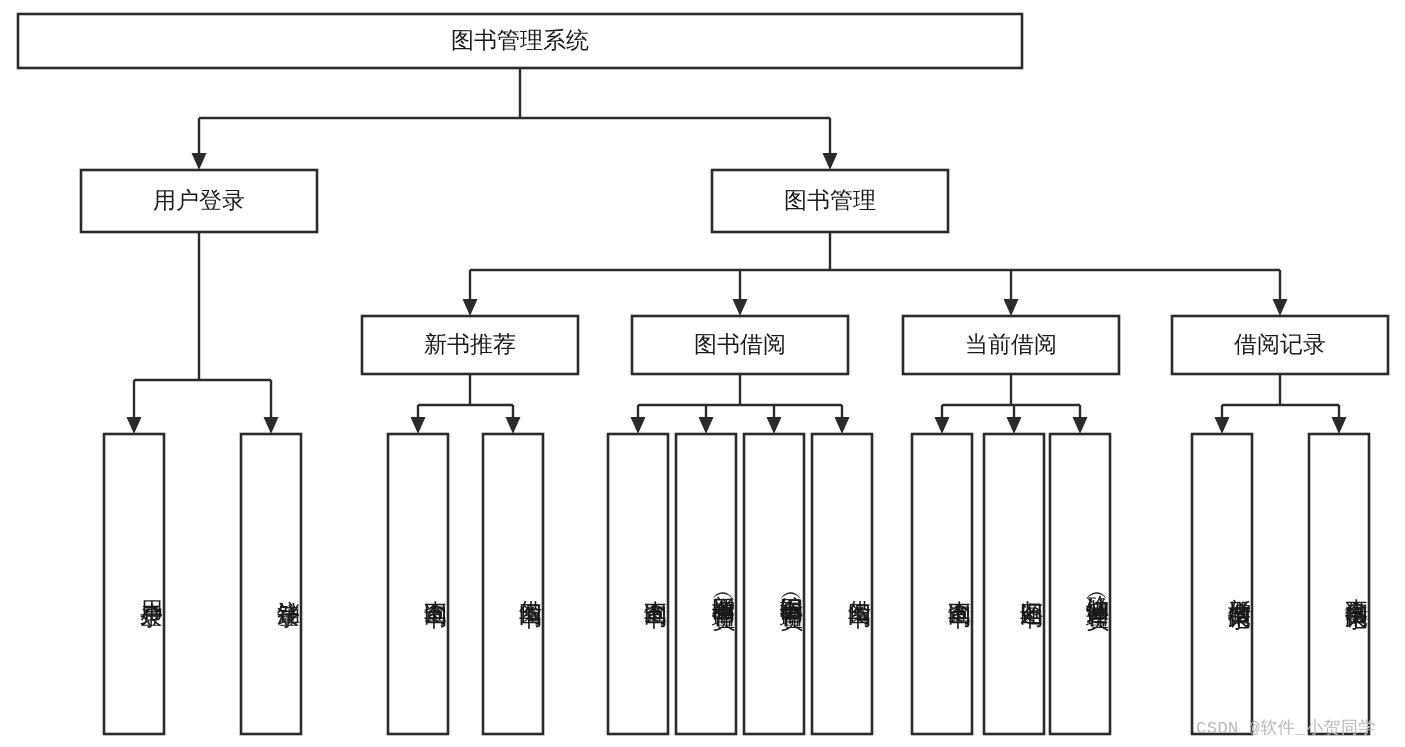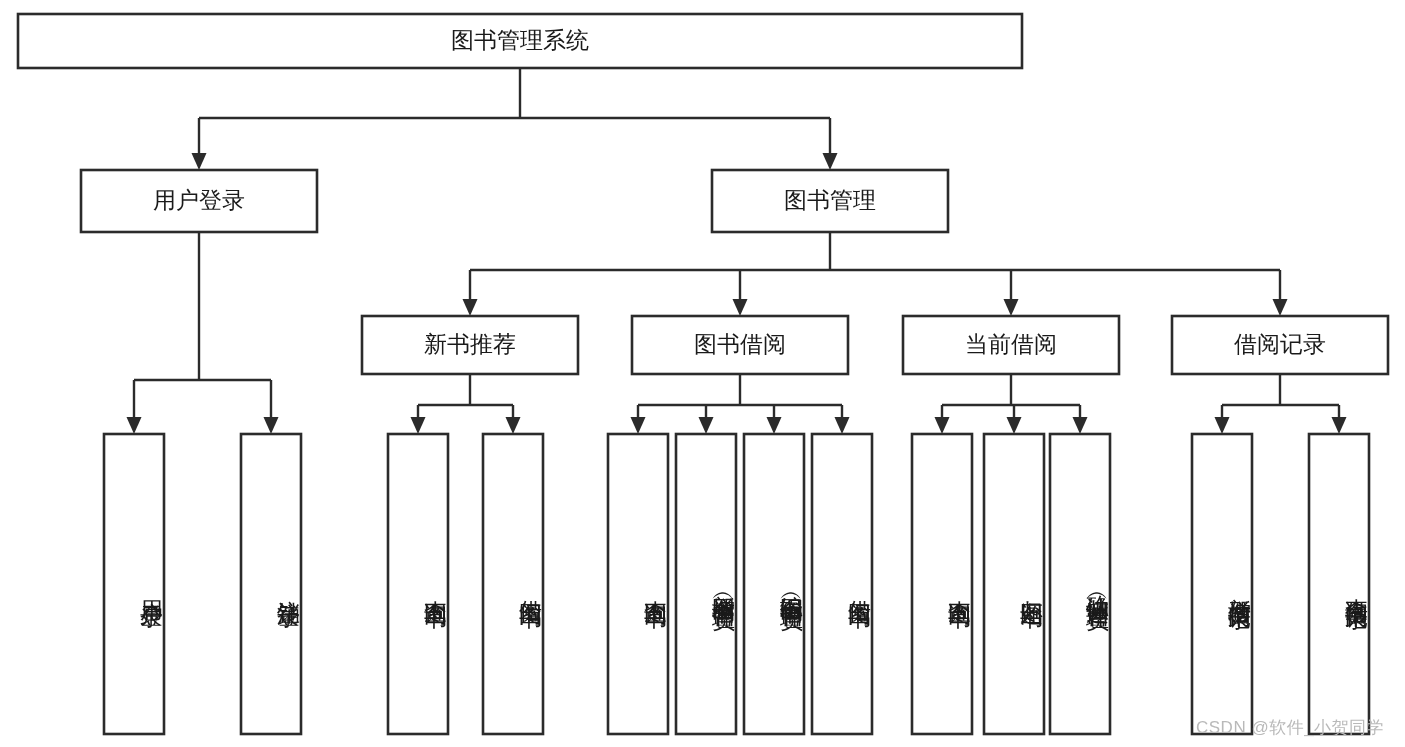--- a/index.html
+++ b/index.html
@@ -60,21 +60,21 @@
     color: #1a1a1a;
     letter-spacing: 2px;
     display: flex;
     align-items: flex-start;
     justify-content: center;
     pointer-events: none;
     text-align: center;
   }
   .watermark {
     position: absolute;
-    font-family: Liberation Sans, sans-serif;
+    font-family: Liberation Mono, monospace;
     font-size: 17px;
     color: #b9b9b9;
     white-space: nowrap;
     letter-spacing: 0.5px;
   }
 </style>
 </head>
 <body>
 
 <div id="diagram-root">

